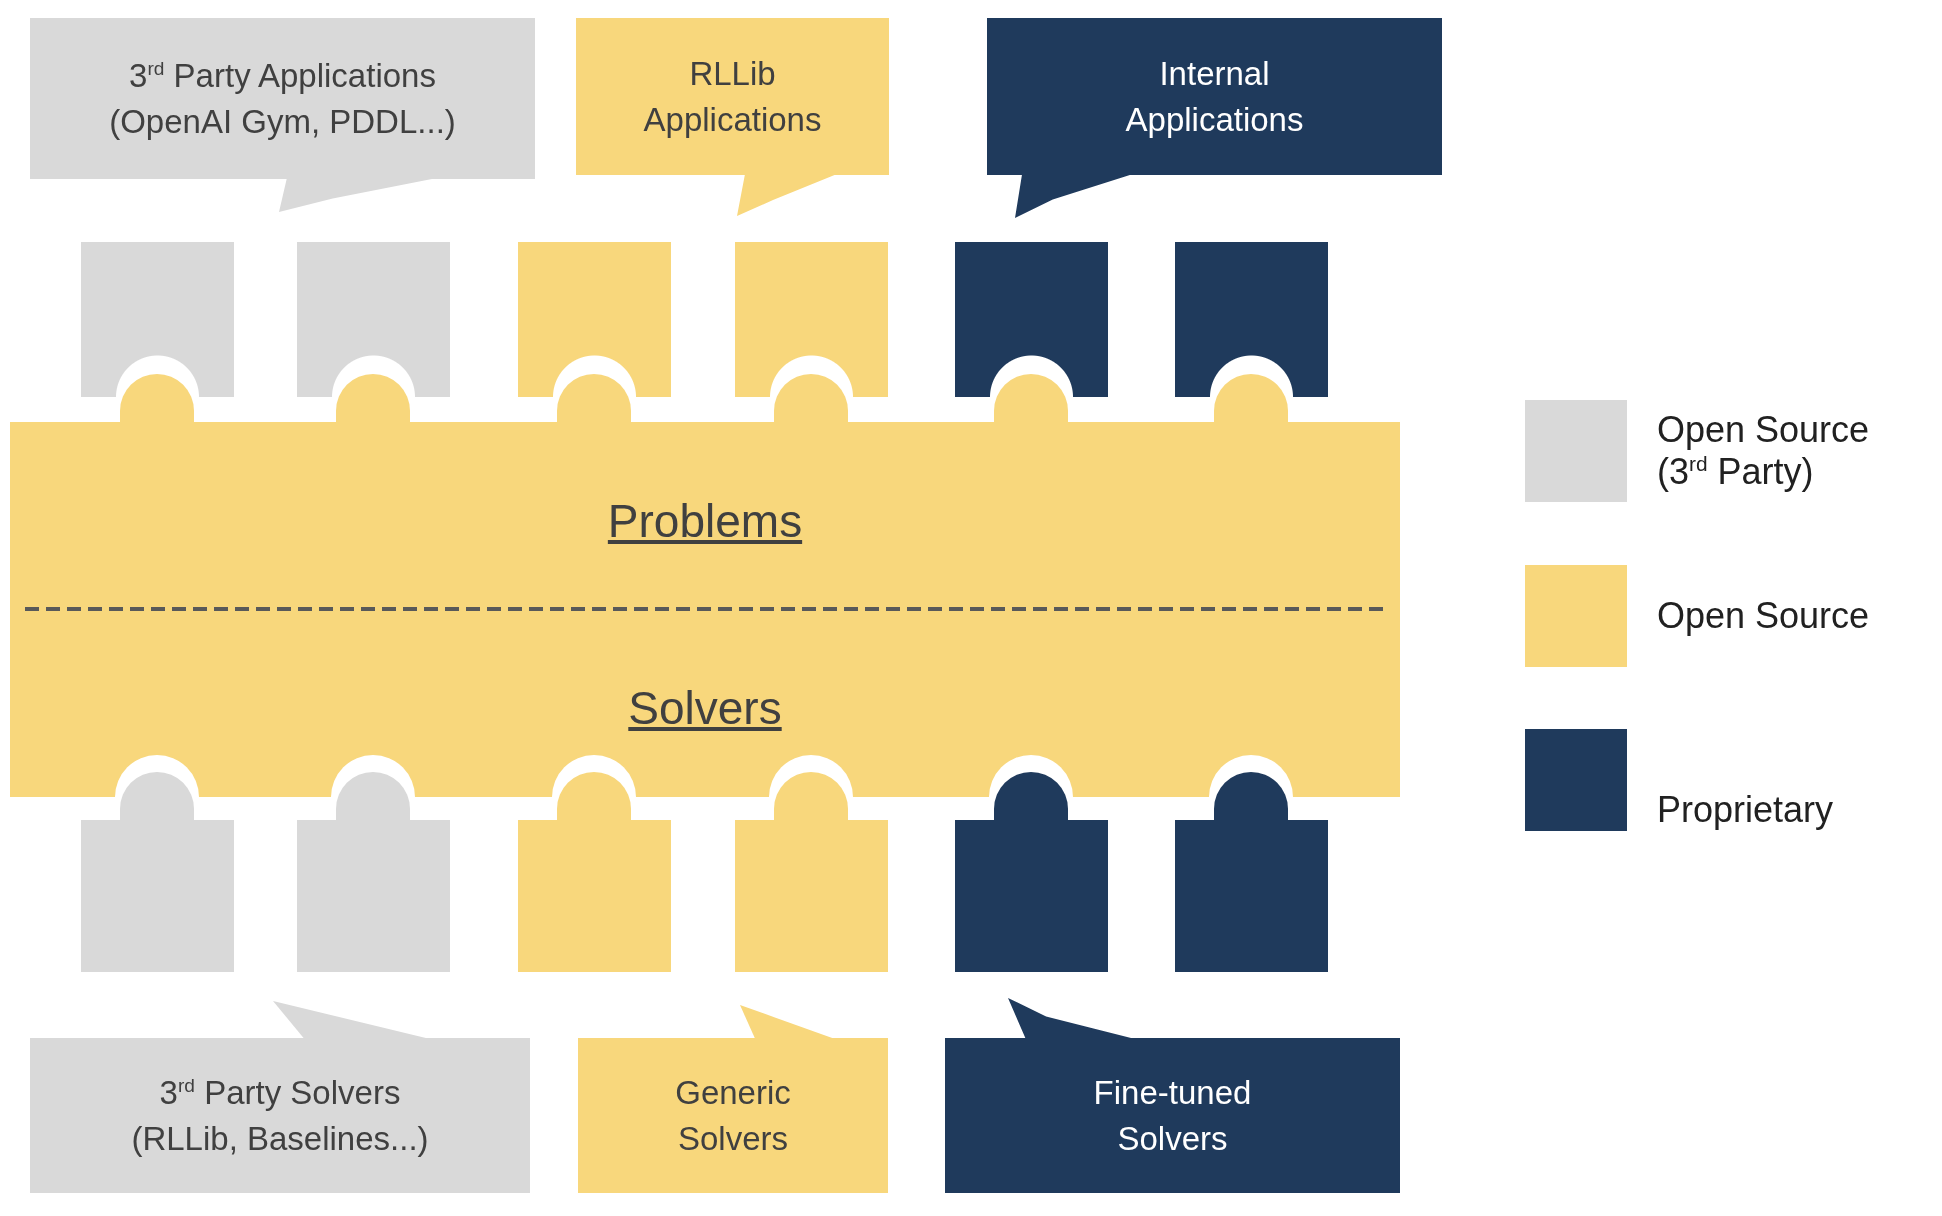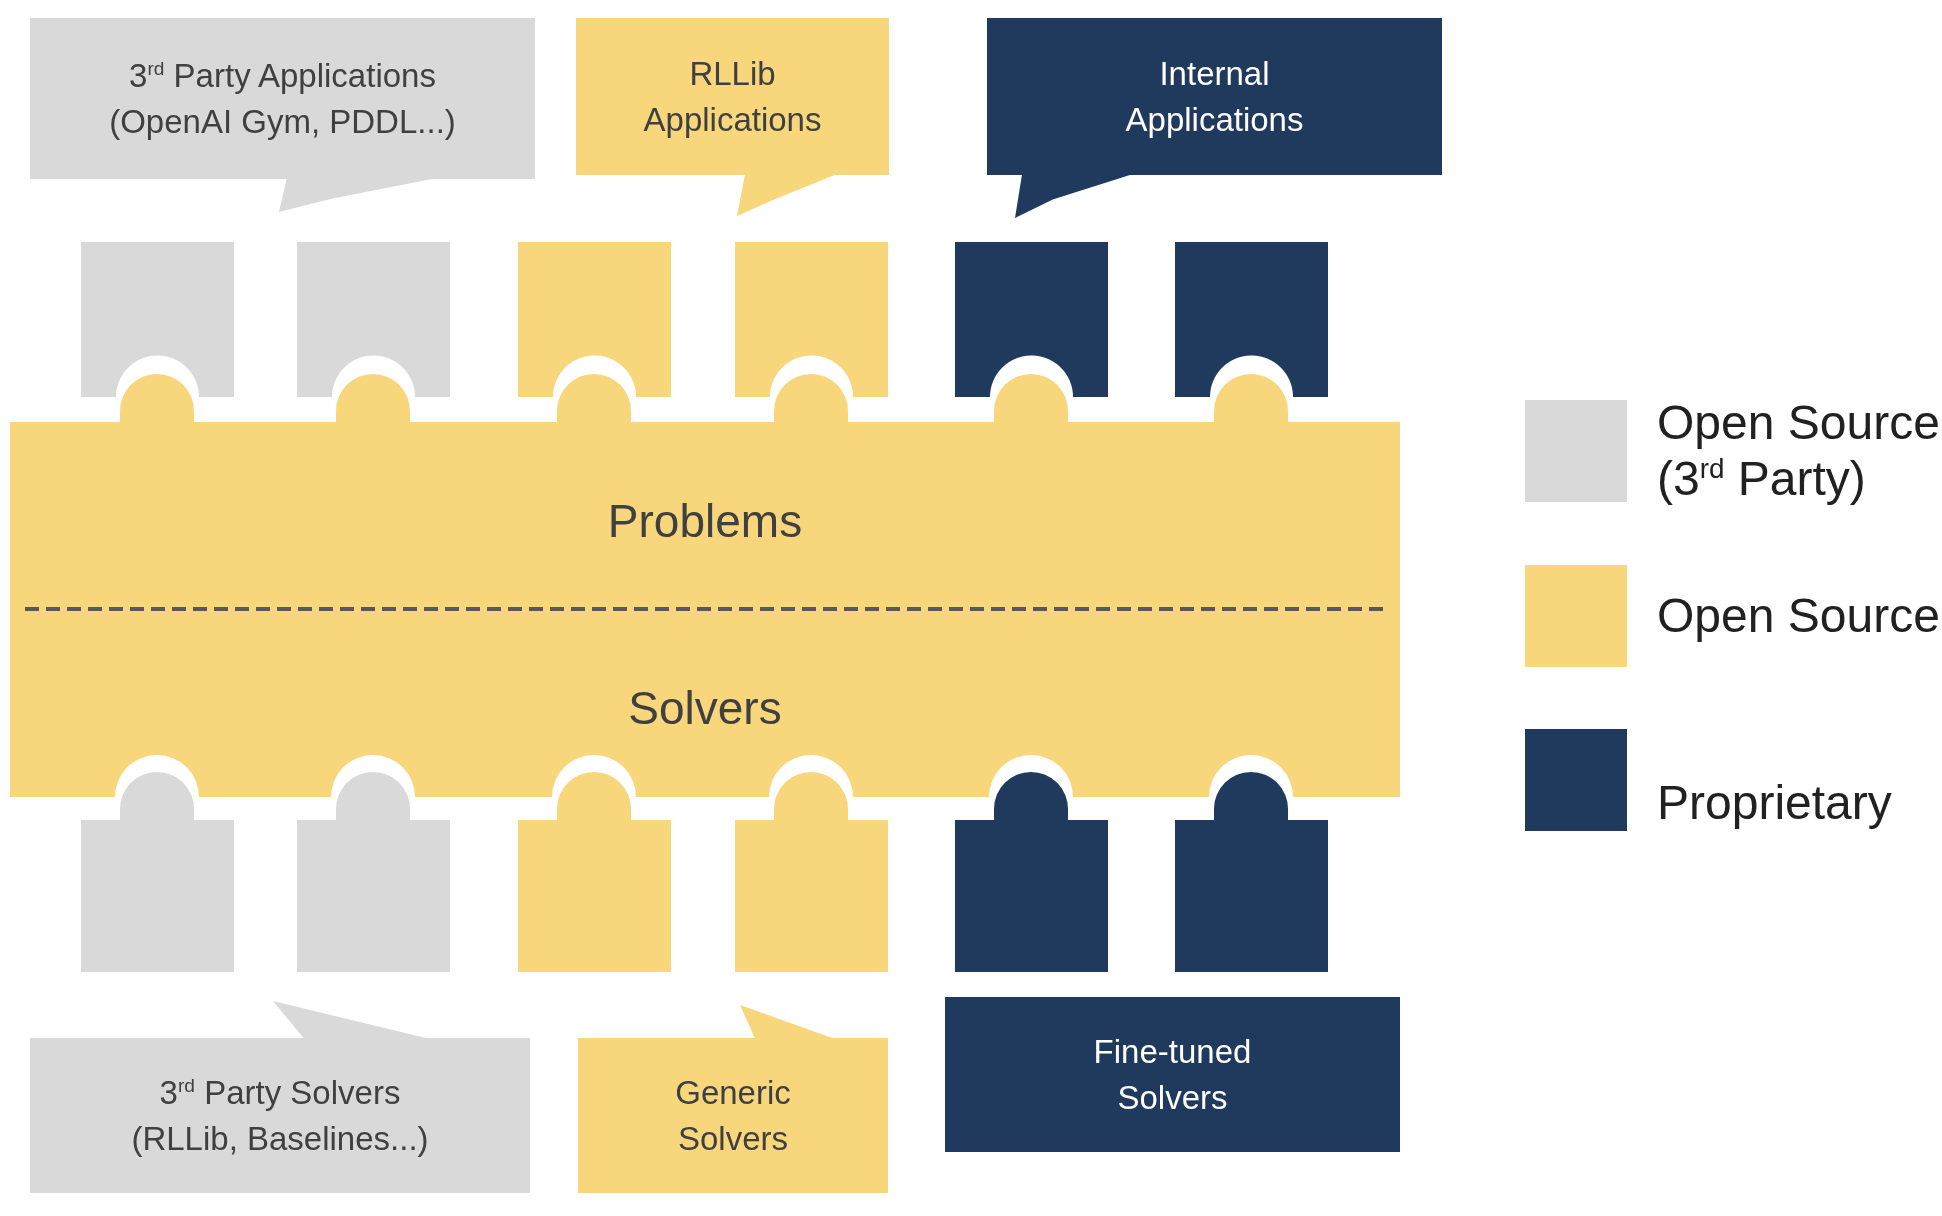--- a/index.html
+++ b/index.html
@@ -28,27 +28,27 @@
   #b-tpa{left:10px;top:18px;width:505px;height:161px;}
   #t-tpa{left:279px;top:178px;width:158px;height:34px;clip-path:polygon(5% 0,100% 0,34% 60%,0 100%);}
   #b-demo{left:576px;top:18px;width:313px;height:157px;}
   #t-demo{left:737px;top:174px;width:100px;height:42px;clip-path:polygon(8% 0,100% 0,36% 62%,0 100%);}
   #b-int{left:987px;top:18px;width:455px;height:157px;}
   #t-int{left:1015px;top:174px;width:118px;height:44px;clip-path:polygon(6% 0,100% 0,32% 58%,0 100%);}
   #b-tps{left:10px;top:1038px;width:500px;height:155px;}
   #t-tps{left:273px;top:1001px;width:157px;height:38px;clip-path:polygon(0 0,100% 100%,20% 100%);}
   #b-gen{left:578px;top:1038px;width:310px;height:155px;}
   #t-gen{left:740px;top:1005px;width:95px;height:34px;clip-path:polygon(0 0,100% 100%,16% 100%);}
-  #b-ft{left:945px;top:997px;width:455px;height:155px;}
+  #b-ft{left:945px;top:1038px;width:455px;height:155px;}
   #t-ft{left:1008px;top:998px;width:127px;height:41px;clip-path:polygon(0 0,30% 45%,100% 100%,14% 100%);}
   sup{font-size:58%;vertical-align:super;line-height:0;}
   
   .band{position:absolute;left:10px;top:422px;width:1390px;height:375px;background:var(--yellow);z-index:1;}
   .band-label{position:absolute;left:10px;width:1390px;text-align:center;
-    font-size:46px;color:var(--text_dark);z-index:2;}
+    font-size:46px;color:var(--text_dark);z-index:2;text-decoration:underline;}
   #lbl-problems{top:494px;}
   #lbl-solvers{top:681px;}
   .dash-line{position:absolute;left:25px;top:607px;width:1365px;height:4px;z-index:2;
     background:repeating-linear-gradient(90deg,var(--dash) 0 14px,rgba(0,0,0,0) 14px 21px);}
   
   .band-tab{position:absolute;top:374px;width:74px;height:48px;background:var(--yellow);
     border-radius:37px 37px 0 0;z-index:1;}
   
   .band-notch{position:absolute;top:755px;width:84px;height:84px;border-radius:50%;
     background:#ffffff;z-index:2;}
@@ -65,21 +65,21 @@
     border-radius:37px 37px 0 0;background:inherit;}
   .c1{left:81px;}  .c2{left:297px;}  .c3{left:518px;}
   .c4{left:735px;} .c5{left:955px;}  .c6{left:1175px;}
   .t1{left:120px;} .t2{left:336px;} .t3{left:557px;}
   .t4{left:774px;} .t5{left:994px;} .t6{left:1214px;}
   .n1{left:115px;} .n2{left:331px;} .n3{left:552px;}
   .n4{left:769px;} .n5{left:989px;} .n6{left:1209px;}
   
   .lg-swatch{position:absolute;left:1525px;width:102px;height:102px;z-index:4;}
   .lg-label{position:absolute;left:1657px;height:102px;display:flex;flex-direction:column;
-    justify-content:center;font-size:48px;line-height:1.17;color:var(--legend_text);
+    justify-content:center;font-size:36px;line-height:1.17;color:var(--legend_text);
     white-space:nowrap;z-index:4;}
   #lg-s1,#lg-l1{top:400px;}
   #lg-s2,#lg-l2{top:565px;}
   #lg-s3,#lg-l3{top:729px;justify-content:flex-end;}
 </style>
 </head>
 <body>
 
 <div class="stage">
 

